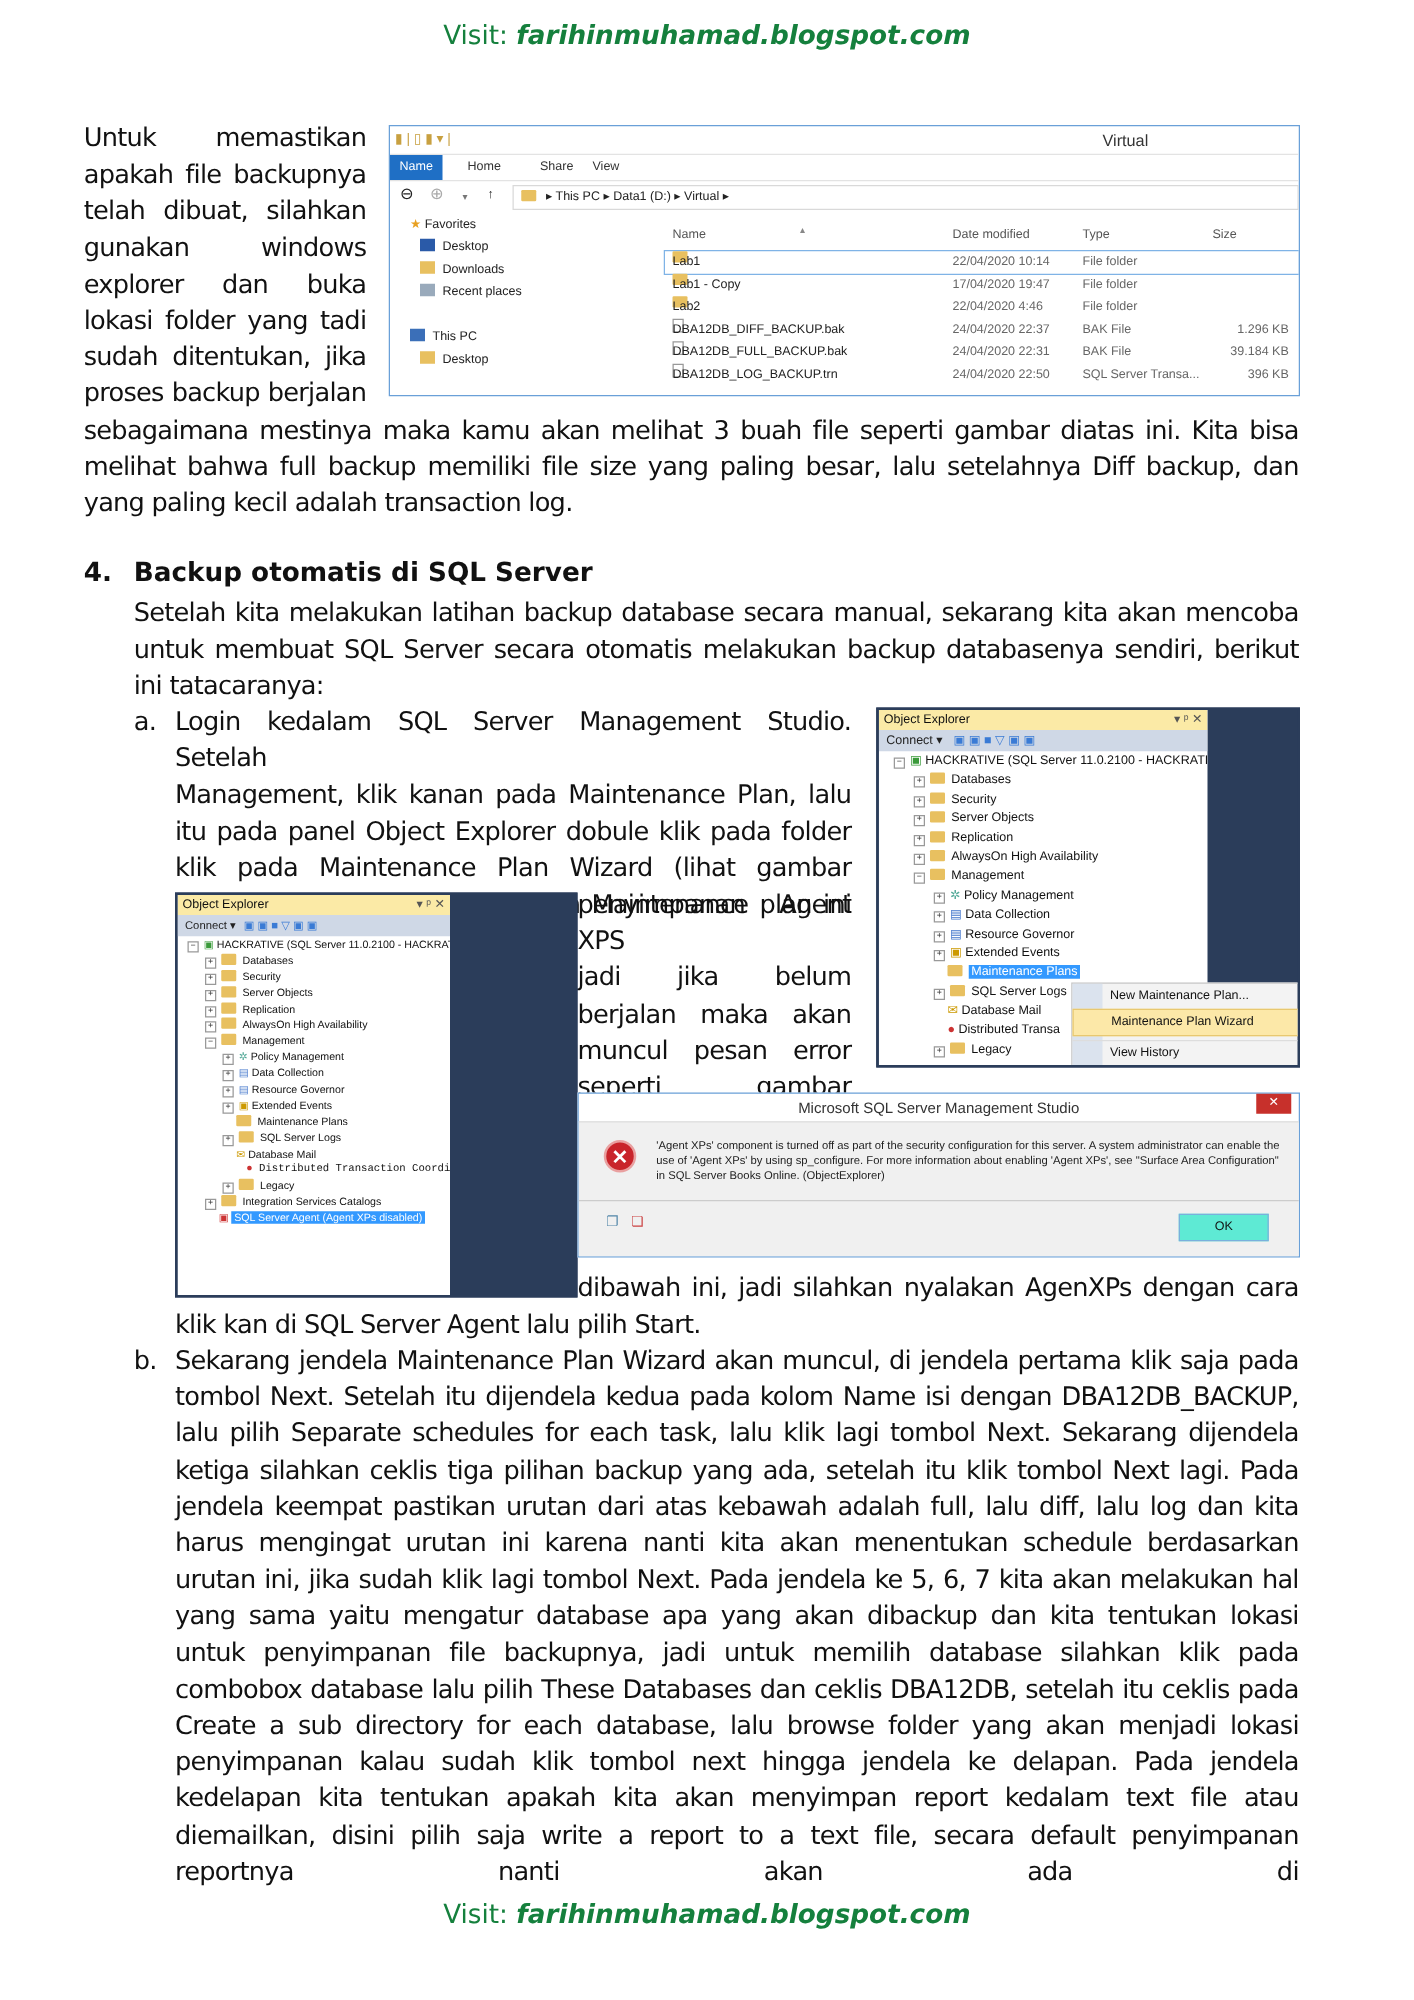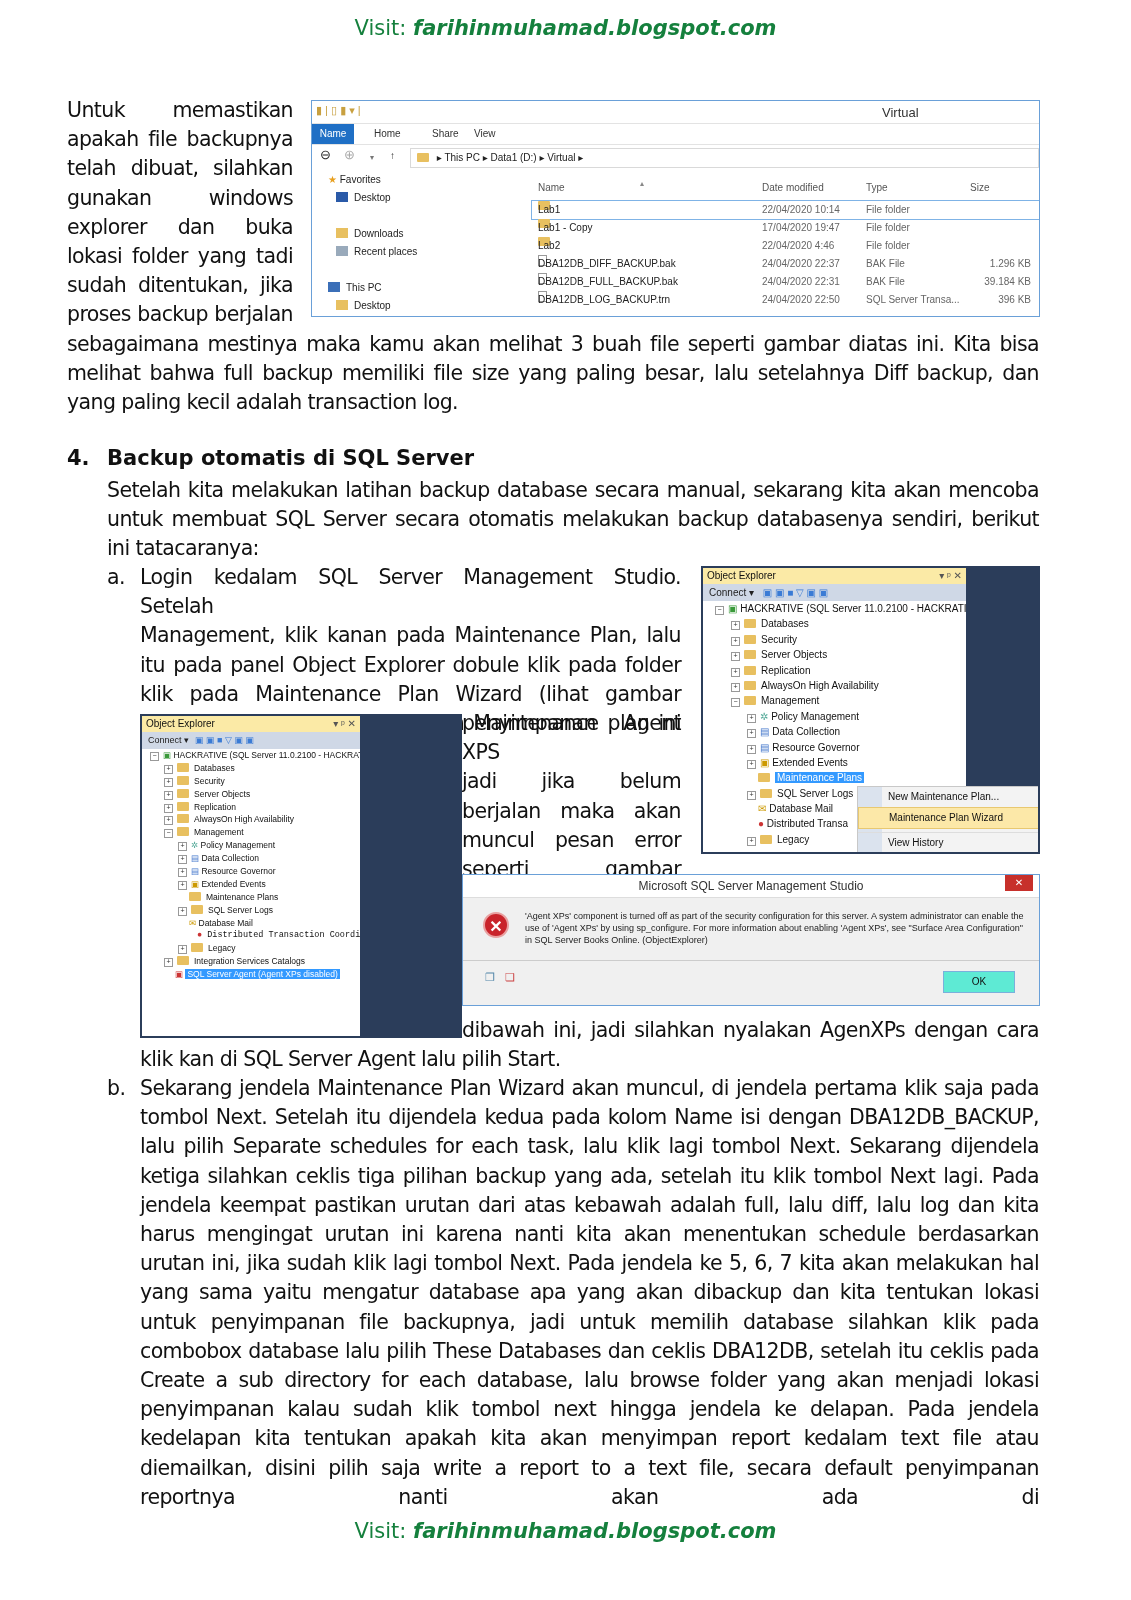--- a/index.html
+++ b/index.html
@@ -103,21 +103,21 @@
     <div class="path">
       <span class="fold"></span> ▸
       <span>This PC</span> ▸
       <span>Data1 (D:)</span> ▸
       <span>Virtual</span> ▸
     </div>
   </div>
   <div class="ex-nav">
     <div style="padding-left:16px;"><span style="color:#e8a020;">★</span> <span>Favorites</span></div>
     <div style="padding-left:24px;"><span class="ic" style="background:#2a5aa8;"></span><span>Desktop</span></div>
-    <div style="padding-left:24px;margin-top:18px;"><span class="ic" style="background:#e8c060;"></span><span>Downloads</span></div>
+    <div style="padding-left:24px;"><span class="ic" style="background:#e8c060;"></span><span>Downloads</span></div>
     <div style="padding-left:24px;"><span class="ic" style="background:#9ab;"></span><span>Recent places</span></div>
     <div style="height:18px;"></div>
     <div style="padding-left:16px;"><span class="ic" style="background:#3b6fb8;"></span><span>This PC</span></div>
     <div style="padding-left:24px;"><span class="ic" style="background:#e8c060;"></span><span>Desktop</span></div>
   </div>
   <div class="ex-list">
     <div class="ex-row ex-head">
       <span class="n">Name</span>
       <span style="left:108px; top:-4px; font-size:8px; color:#888;">▴</span>
       <span class="d" style="color:#555">Date modified</span>

